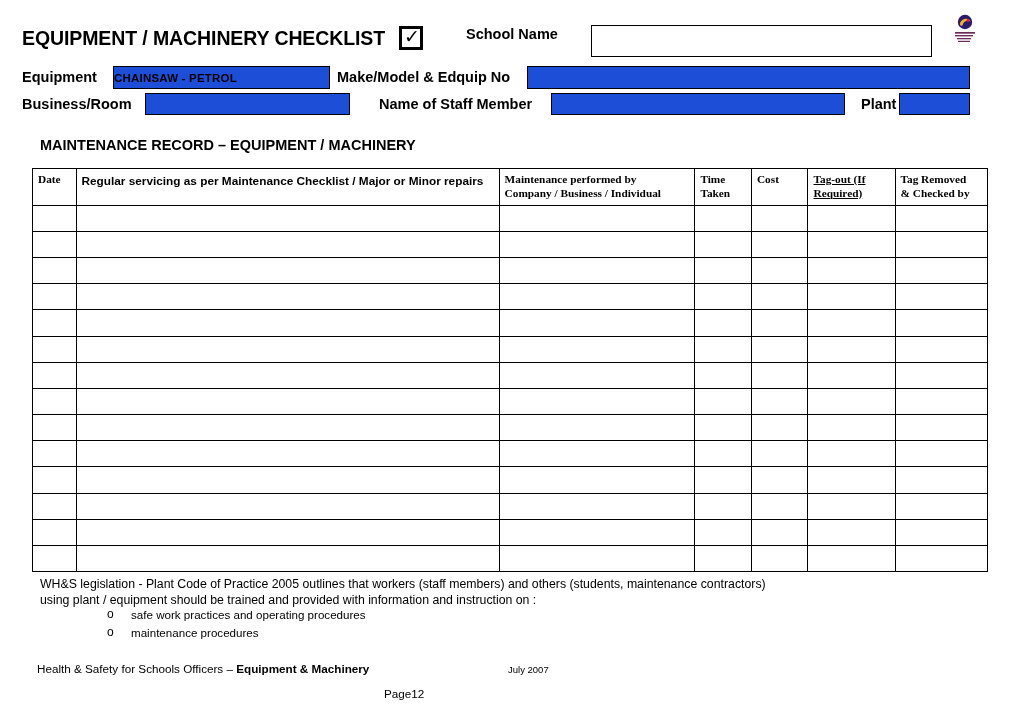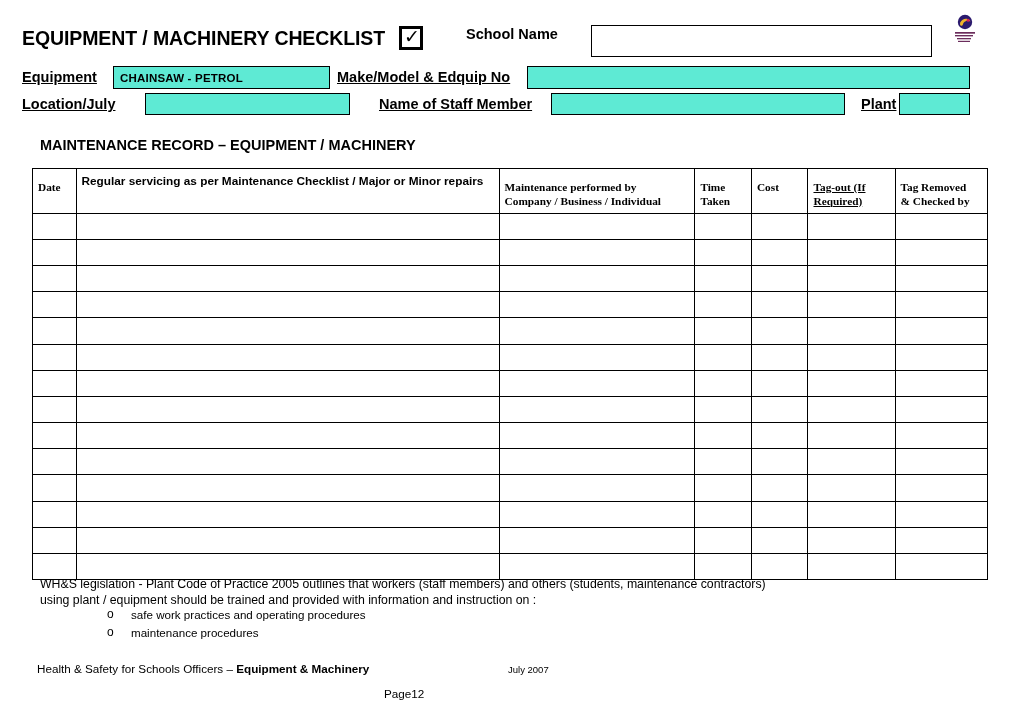--- a/index.html
+++ b/index.html
@@ -66,29 +66,27 @@
     left: 951px; top: 14px;
     width: 28px; height: 32px;
   }
 
   
   .flabel {
     position: absolute;
     font-size: 14.5px;
     font-weight: bold;
     white-space: nowrap;
-    text-decoration: underline;
   }
   .fbox {
     position: absolute;
     border: 1.5px solid #000;
-    background: #5eead4;
+    background: #1d4ed8;
     display: flex;
     align-items: center;
-    padding-left: 6px;
   }
   .fbox .fval {
     font-size: 11.5px;
     font-weight: bold;
     letter-spacing: 0.2px;
     white-space: nowrap;
   }
 
   
   .section-head {
@@ -111,21 +109,21 @@
     border: 1.2px solid #000;
     padding: 0;
     vertical-align: top;
   }
   .rec-table th {
     font-family: "Liberation Serif", serif;
     font-size: 11.3px;
     font-weight: bold;
     text-align: left;
     line-height: 1.22;
-    padding: 12px 4px 4px 5px;
+    padding: 4px 4px 4px 5px;
     height: 28px;
   }
   .rec-table td {
     height: 26.2px;
   }
   .col-date      { width: 40px; }
   .col-desc      { width: 389px; }
   .col-perf      { width: 180px; }
   .col-time      { width: 52px; }
   .col-cost      { width: 52px; }
@@ -219,21 +217,21 @@
   <div class="flabel" style="left:22px; top:69px;">Equipment</div>
   <div class="fbox" style="left:113px; top:66px; width:217px; height:23px;">
     <span class="fval">CHAINSAW -  PETROL</span>
   </div>
 
   <div class="flabel" style="left:337px; top:69px;">Make/Model &amp; Edquip No</div>
   <div class="fbox" style="left:527px; top:66px; width:443px; height:23px;">
     <span class="fval"></span>
   </div>
 
-  <div class="flabel" style="left:22px; top:96px;">Location/July</div>
+  <div class="flabel" style="left:22px; top:96px;">Business/Room</div>
   <div class="fbox" style="left:145px; top:93px; width:205px; height:22px;">
     <span class="fval"></span>
   </div>
 
   <div class="flabel" style="left:379px; top:96px;">Name of Staff Member</div>
   <div class="fbox" style="left:551px; top:93px; width:294px; height:22px;">
     <span class="fval"></span>
   </div>
 
   <div class="flabel" style="left:861px; top:96px;">Plant</div>

